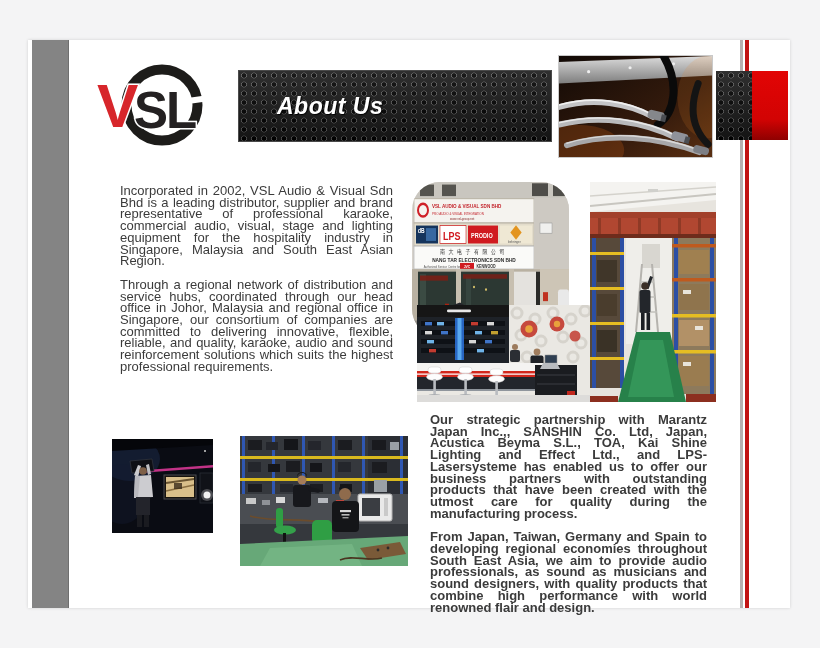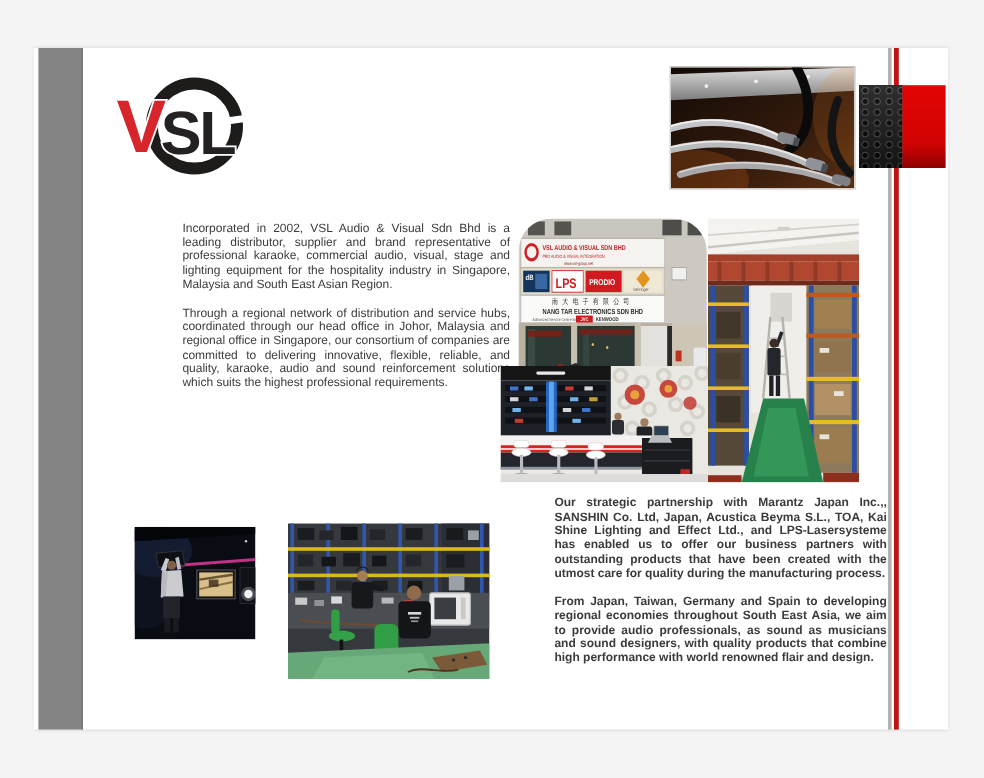--- a/index.html
+++ b/index.html
@@ -27,24 +27,24 @@
   .banner .title{color:#fff;font-size:23px;font-weight:bold;font-style:italic;
                  letter-spacing:.5px;padding-left:38px;text-shadow:1px 1px 1px #000;}
   .logo{left:68px;top:16px;width:112px;height:98px;z-index:2;}
   .corner-block{left:688px;top:31px;width:72px;height:69px;z-index:3;display:flex;}
   .corner-block .g{width:36px;height:100%;}
   .corner-block .r{width:36px;height:100%;
       background:linear-gradient(#e20505 0%,#d20303 70%,#8f0101 100%);}
   .photo{z-index:2;overflow:hidden;}
   .photo svg{display:block;width:100%;height:100%;}
   .bordered{border:1px solid #c9c9c9;box-sizing:border-box;}
-  .col{color:#3b3b3b;font-size:10px;line-height:11.7px;text-align:justify;z-index:2;margin-left:32px;}
+  .col{color:#3b3b3b;font-size:13px;line-height:11.7px;text-align:justify;z-index:2;}
   .col p{margin:0 0 12px 0;}
   .cables{left:530px;top:15px;width:155px;height:103px;}
-  .storefront{left:404px;top:142px;width:157px;height:155px;border-radius:28px;}
+  .storefront{left:384px;top:142px;width:157px;height:155px;border-radius:28px;}
   .warehouse{left:562px;top:142px;width:126px;height:220px;}
   .showroom{left:389px;top:265px;width:173px;height:97px;}
   .karaoke{left:84px;top:399px;width:101px;height:94px;}
   .workshop{left:212px;top:396px;width:168px;height:130px;}
   .col-left{left:92px;top:145px;width:273px;}
   .col-right{left:402px;top:374px;width:277px;font-weight:bold;}
 </style>
 </head>
 <body>
 
@@ -57,20 +57,23 @@
 
     <div class="abs logo">
       <svg viewBox="0 0 112 98">
         <circle cx="66" cy="49" r="35.5" fill="none" stroke="#1d1c1a" stroke-width="10"></circle>
         <rect x="90" y="41" width="18" height="6" fill="#ffffff" transform="rotate(-8 99 44)"></rect>
         <text x="1" y="71" font-family="Liberation Sans, sans-serif" font-weight="bold" font-size="62" fill="#d7262b" stroke="#ffffff" stroke-width="3" style="paint-order:stroke">V</text>
         <text x="38" y="72" font-family="Liberation Sans, sans-serif" font-weight="bold" font-size="51" fill="#242122" stroke="#ffffff" stroke-width="3" letter-spacing="-2" style="paint-order:stroke">SL</text>
       </svg>
     </div>
 
+    <div class="abs banner grille">
+      <span class="title">About Us</span>
+    </div>
 
     <div class="abs corner-block">
       <div class="g grille"></div>
       <div class="r"></div>
     </div>
 
     <div class="abs photo cables bordered">
       <svg viewBox="0 0 155 103" preserveAspectRatio="none">
         <defs>
           <linearGradient id="cbg" x1="0" y1="0" x2="1" y2="1">

